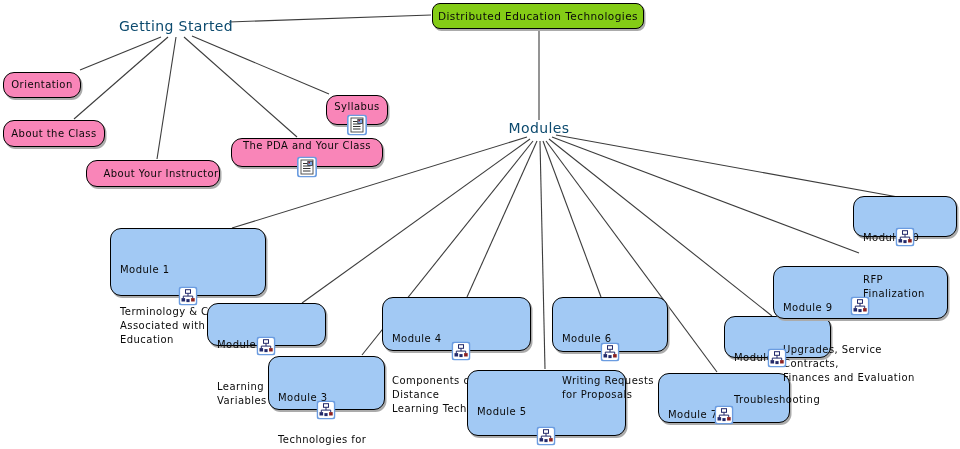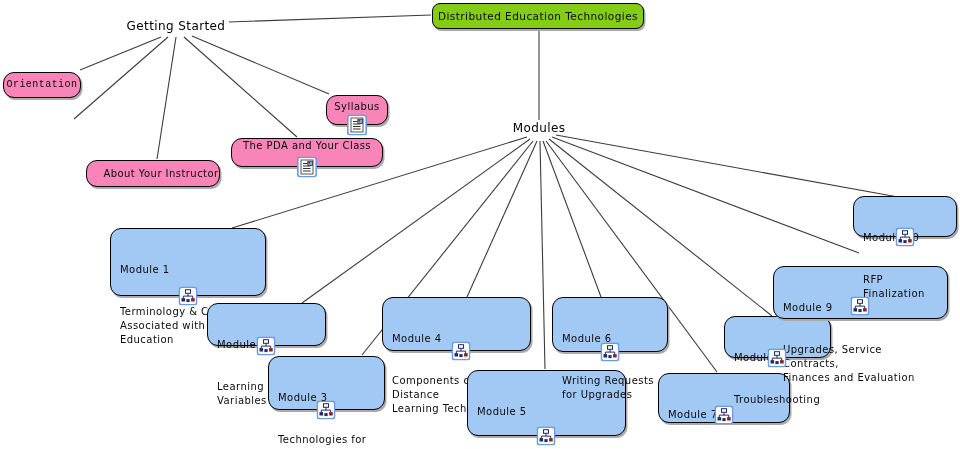--- a/index.html
+++ b/index.html
@@ -4,21 +4,21 @@
 <style>
   html,body { margin:0; padding:0; background:#ffffff; }
   #canvas {
     position:relative; width:960px; height:449px; overflow:hidden;
     background:#ffffff;
     font-family:"DejaVu Sans", "Liberation Sans", sans-serif;
     color:#0a0a0a;
   }
   #wires { position:absolute; left:0; top:0; width:960px; height:449px; }
   .free-label {
-    position:absolute; font-size:12px; letter-spacing:0.4px; color:#000000;
+    position:absolute; font-size:14px; letter-spacing:0.4px; color:#0c4a6e;
     white-space:pre; transform:translate(-50%,-50%);
   }
   .node {
     position:absolute; box-sizing:border-box;
     border:1.6px solid #000000; border-radius:11px;
     box-shadow:1.5px 2px 0 #ababab;
     font-size:10px; letter-spacing:0.45px; line-height:14px;
     white-space:pre;
   }
   .node.center { display:flex; align-items:center; justify-content:center; text-align:center; }
@@ -55,22 +55,23 @@
       <line x1="552" y1="137" x2="859" y2="253"></line>
       <line x1="556" y1="135" x2="898" y2="197"></line>
     </g>
   </svg>
 
   <div class="free-label" style="left:176px; top:26px;">Getting Started</div>
   <div class="free-label" style="left:539px; top:128px;">Modules</div>
 
   <div class="node root center" style="left:432px; top:3px; width:212px; height:26px;">Distributed Education Technologies</div>
 
-  <div class="node pink center" style="left:3px; top:72px; width:78px; height:26px;font-family:Liberation Mono, monospace;">Orientation</div>
-
+  <div class="node pink center" style="left:3px; top:72px; width:78px; height:26px;">Orientation</div>
+
+  <div class="node pink center" style="left:3px; top:120px; width:102px; height:27px;">About the Class</div>
 
   <div class="node pink center" style="left:86px; top:160px; width:134px; height:27px;padding-left:16px;">About Your Instructor</div>
 
   <div class="node pink center" style="left:231px; top:138px; width:152px; height:29px; padding-bottom:13px;">The PDA and Your Class</div>
 
   <div class="node pink center" style="left:326px; top:95px; width:62px; height:30px; padding-bottom:6px;">Syllabus</div>
 
   <span class="badge" style="left:357px; top:125px;">
     <svg width="20" height="21" viewBox="0 0 20 21">
       <rect x="0.8" y="0.8" width="18.4" height="19.4" rx="2.5" fill="#ffffff" stroke="#6b9ce0" stroke-width="1.6"></rect>
@@ -123,21 +124,21 @@
   <div class="node blue" style="left:467px; top:370px; width:159px; height:66px;">
     <div class="t-title">Module 5</div>
     <div class="t-sub">Identifying Vendors and
 Introduction to Requests
 for Proposals</div>
   </div>
 
   <div class="node blue" style="left:552px; top:297px; width:116px; height:55px;">
     <div class="t-title">Module 6</div>
     <div class="t-sub">Writing Requests
-for Upgrades</div>
+for Proposals</div>
   </div>
 
   <div class="node blue" style="left:658px; top:373px; width:132px; height:50px;">
     <div class="t-title">Module 7</div>
     
   </div>
 
   <div class="node blue" style="left:724px; top:316px; width:107px; height:42px;">
     <div class="t-title">Module 8</div>
     <div class="t-sub">Troubleshooting</div>

